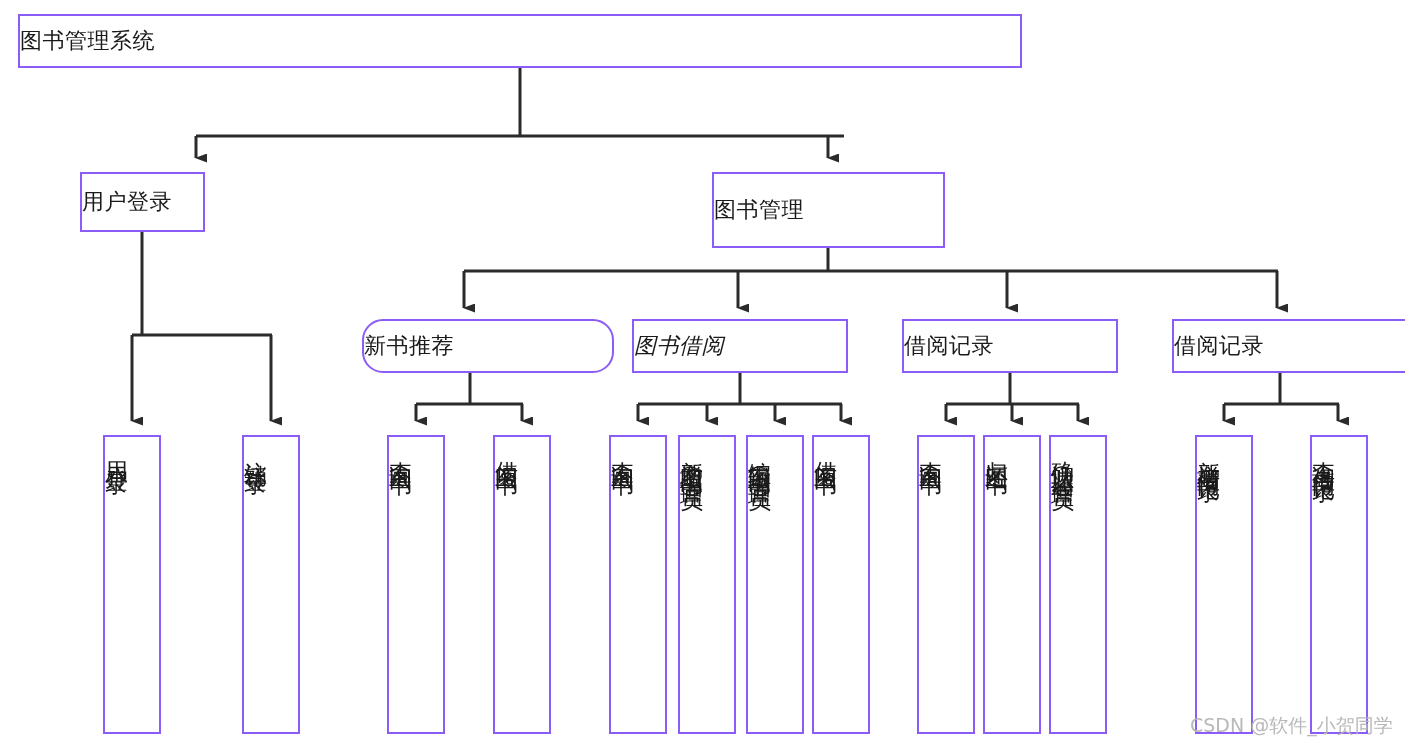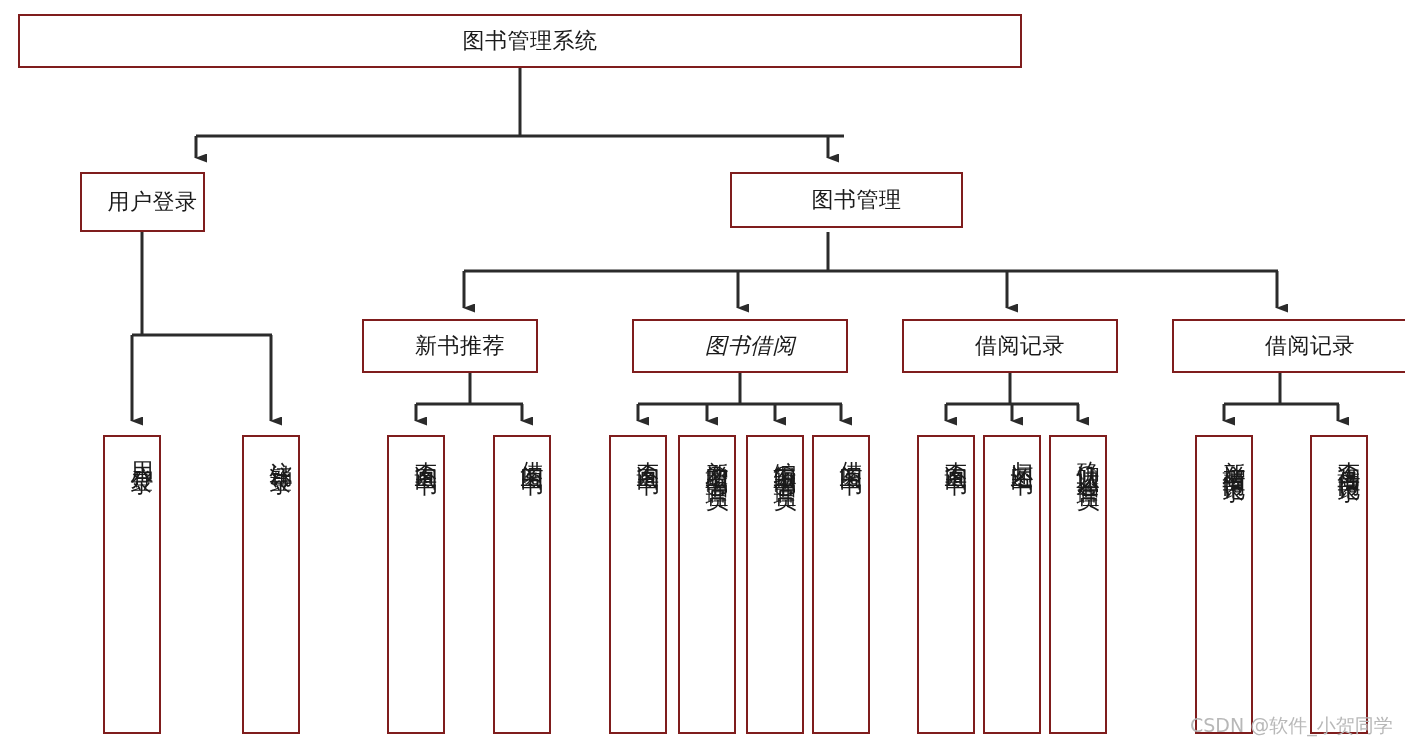--- a/index.html
+++ b/index.html
@@ -20,27 +20,25 @@
   svg.wires {
     position: absolute;
     left: 0;
     top: 0;
     width: 1405px;
     height: 747px;
   }
   .node {
     position: absolute;
     box-sizing: border-box;
-    border: 2px solid #7f1d1d;
+    border: 2px solid #8b5cf6;
     background: #ffffff;
     display: flex;
     align-items: center;
-    justify-content: center;
     color: #1a1a1a;
-    padding-left: 20px;
   }
   .node .label {
     display: block;
     text-align: center;
     line-height: 1.25;
     letter-spacing: 0.5px;
   }
   .node.horizontal .label {
     writing-mode: horizontal-tb;
     font-size: 22px;
@@ -119,25 +117,25 @@
     </g>
   </svg>
 
   <div class="node horizontal" style="left:18px; top:14px; width:1004px; height:54px;">
     <span class="label">图书管理系统</span>
   </div>
 
   <div class="node horizontal" style="left:80px; top:172px; width:125px; height:60px;">
     <span class="label">用户登录</span>
   </div>
-  <div class="node horizontal" style="left:712px; top:172px; width:233px; height:56px;margin-left:18px;">
+  <div class="node horizontal" style="left:712px; top:172px; width:233px; height:76px;">
     <span class="label">图书管理</span>
   </div>
 
-  <div class="node horizontal" style="left:362px; top:319px; width:176px; height:54px;">
+  <div class="node horizontal" style="left:362px; top:319px; width:252px; height:54px;border-radius:21px;">
     <span class="label">新书推荐</span>
   </div>
   <div class="node horizontal" style="left:632px; top:319px; width:216px; height:54px;font-style:italic;">
     <span class="label">图书借阅</span>
   </div>
   <div class="node horizontal" style="left:902px; top:319px; width:216px; height:54px;">
     <span class="label">借阅记录</span>
   </div>
   <div class="node horizontal" style="left:1172px; top:319px; width:256px; height:54px;">
     <span class="label">借阅记录</span>

